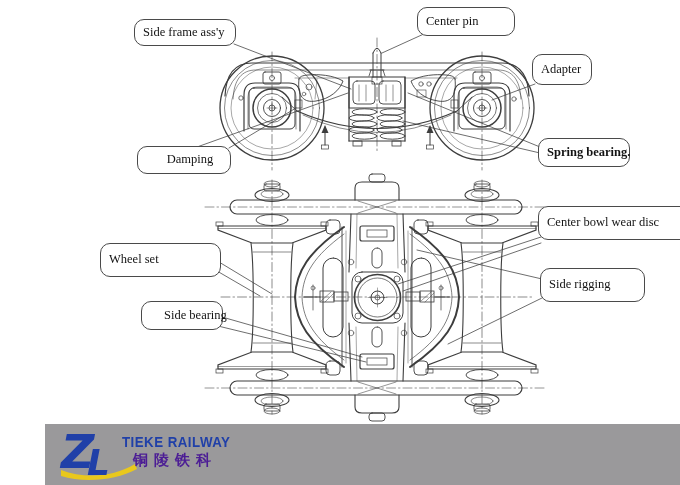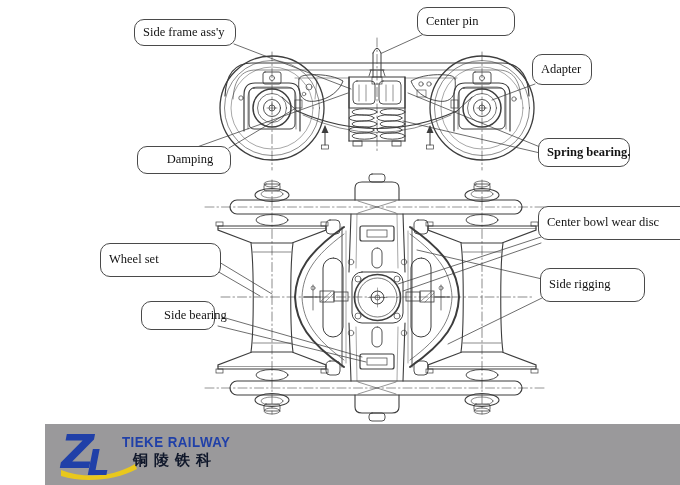--- a/index.html
+++ b/index.html
@@ -1,21 +1,21 @@
 <!DOCTYPE html>
 <html><head>
 <meta charset="utf-8">
 <style>
   html,body{margin:0;padding:0;}
   .page{position:relative;width:680px;height:485px;background:#ffffff;overflow:hidden;font-family:"Liberation Serif",serif;margin-left:45px;}
   .drawing{position:absolute;left:0;top:0;}
   .callout{position:absolute;box-sizing:border-box;background:#fff;border:1.1px solid #4a4a4a;border-radius:10px;display:flex;align-items:center;padding-left:8px;font-size:12.5px;color:#131313;line-height:1.1;white-space:nowrap;}
   .footer{position:absolute;left:0;top:424px;width:680px;height:61px;background:#9a999b;}
   .brand-en{position:absolute;left:77px;top:10px;font-family:"Liberation Sans",sans-serif;font-weight:bold;font-size:14px;letter-spacing:0.5px;color:#2040a8;transform:scaleX(0.95);transform-origin:left;}
-  .brand-zh{position:absolute;left:88px;top:27px;font-family:"DejaVu Sans",sans-serif;font-weight:bold;font-size:15px;letter-spacing:6px;color:#0f172a;}
+  .brand-zh{position:absolute;left:88px;top:27px;font-family:"DejaVu Sans",sans-serif;font-weight:bold;font-size:15px;letter-spacing:6px;color:#4c1d95;}
   .logo-svg{position:absolute;left:12px;top:4px;}
 </style>
 </head>
 <body>
 
 <div class="page">
 
 <svg class="drawing" width="680" height="485" viewBox="0 0 680 485">
   <g stroke="#3d3d3d" fill="none" stroke-linecap="round">
 
@@ -271,21 +271,21 @@
     </div>
 <div class="callout" style="left:92px;top:146px;width:94px;height:28px;justify-content:center;padding-left:12px;">
       <span>Damping</span>
     </div>
 <div class="callout" style="left:493px;top:138px;width:92px;height:29px;font-weight:bold;">
       <span>Spring bearing.</span>
     </div>
 <div class="callout" style="left:55px;top:243px;width:121px;height:34px;">
       <span>Wheel set</span>
     </div>
-<div class="callout" style="left:96px;top:301px;width:74px;height:29px;padding-left:22px;">
+<div class="callout" style="left:96px;top:301px;width:82px;height:29px;padding-left:22px;">
       <span>Side bearing</span>
     </div>
 <div class="callout" style="left:493px;top:206px;width:162px;height:34px;">
       <span>Center bowl wear disc</span>
     </div>
 <div class="callout" style="left:495px;top:268px;width:105px;height:34px;">
       <span>Side rigging</span>
     </div>
 
 <div class="footer">

